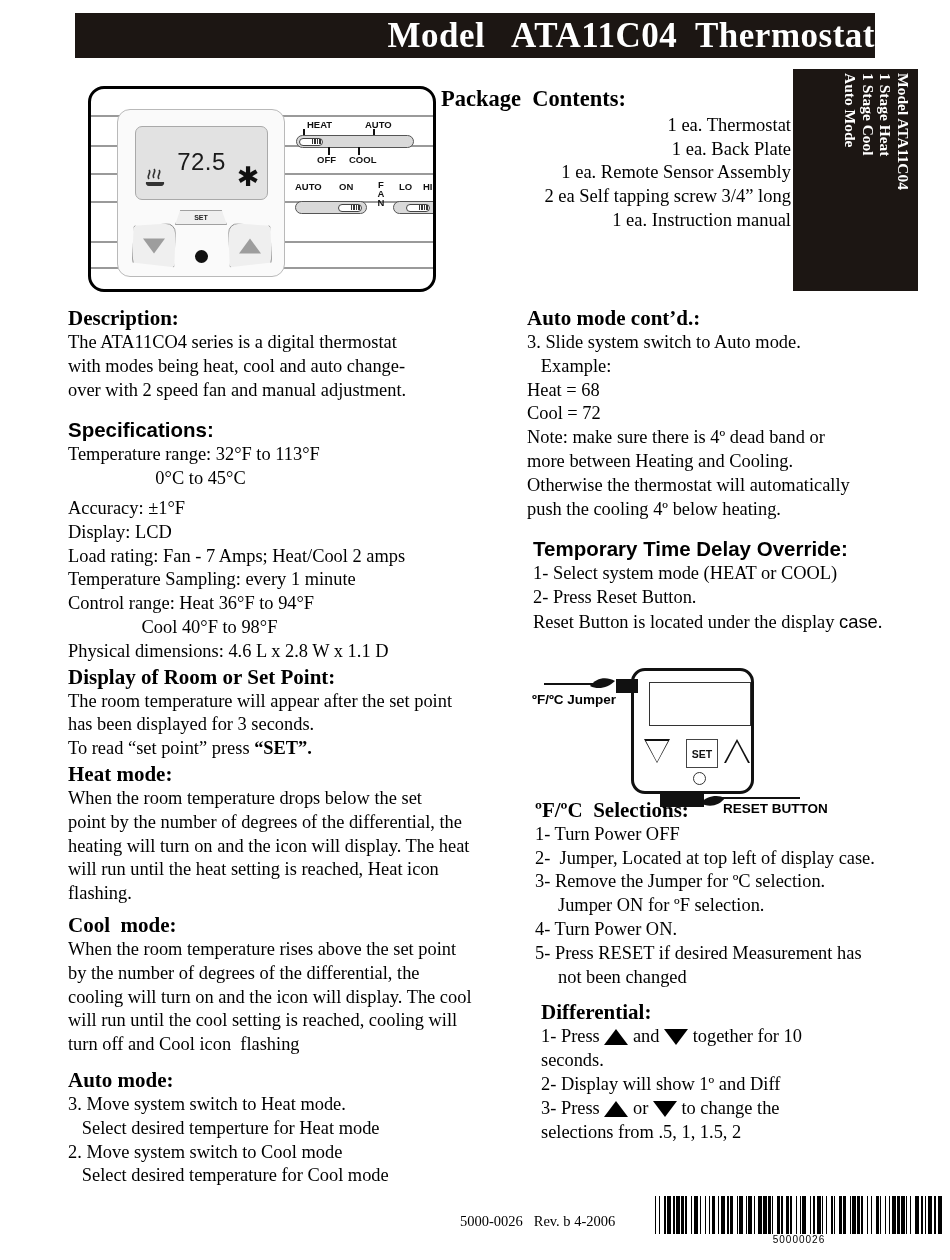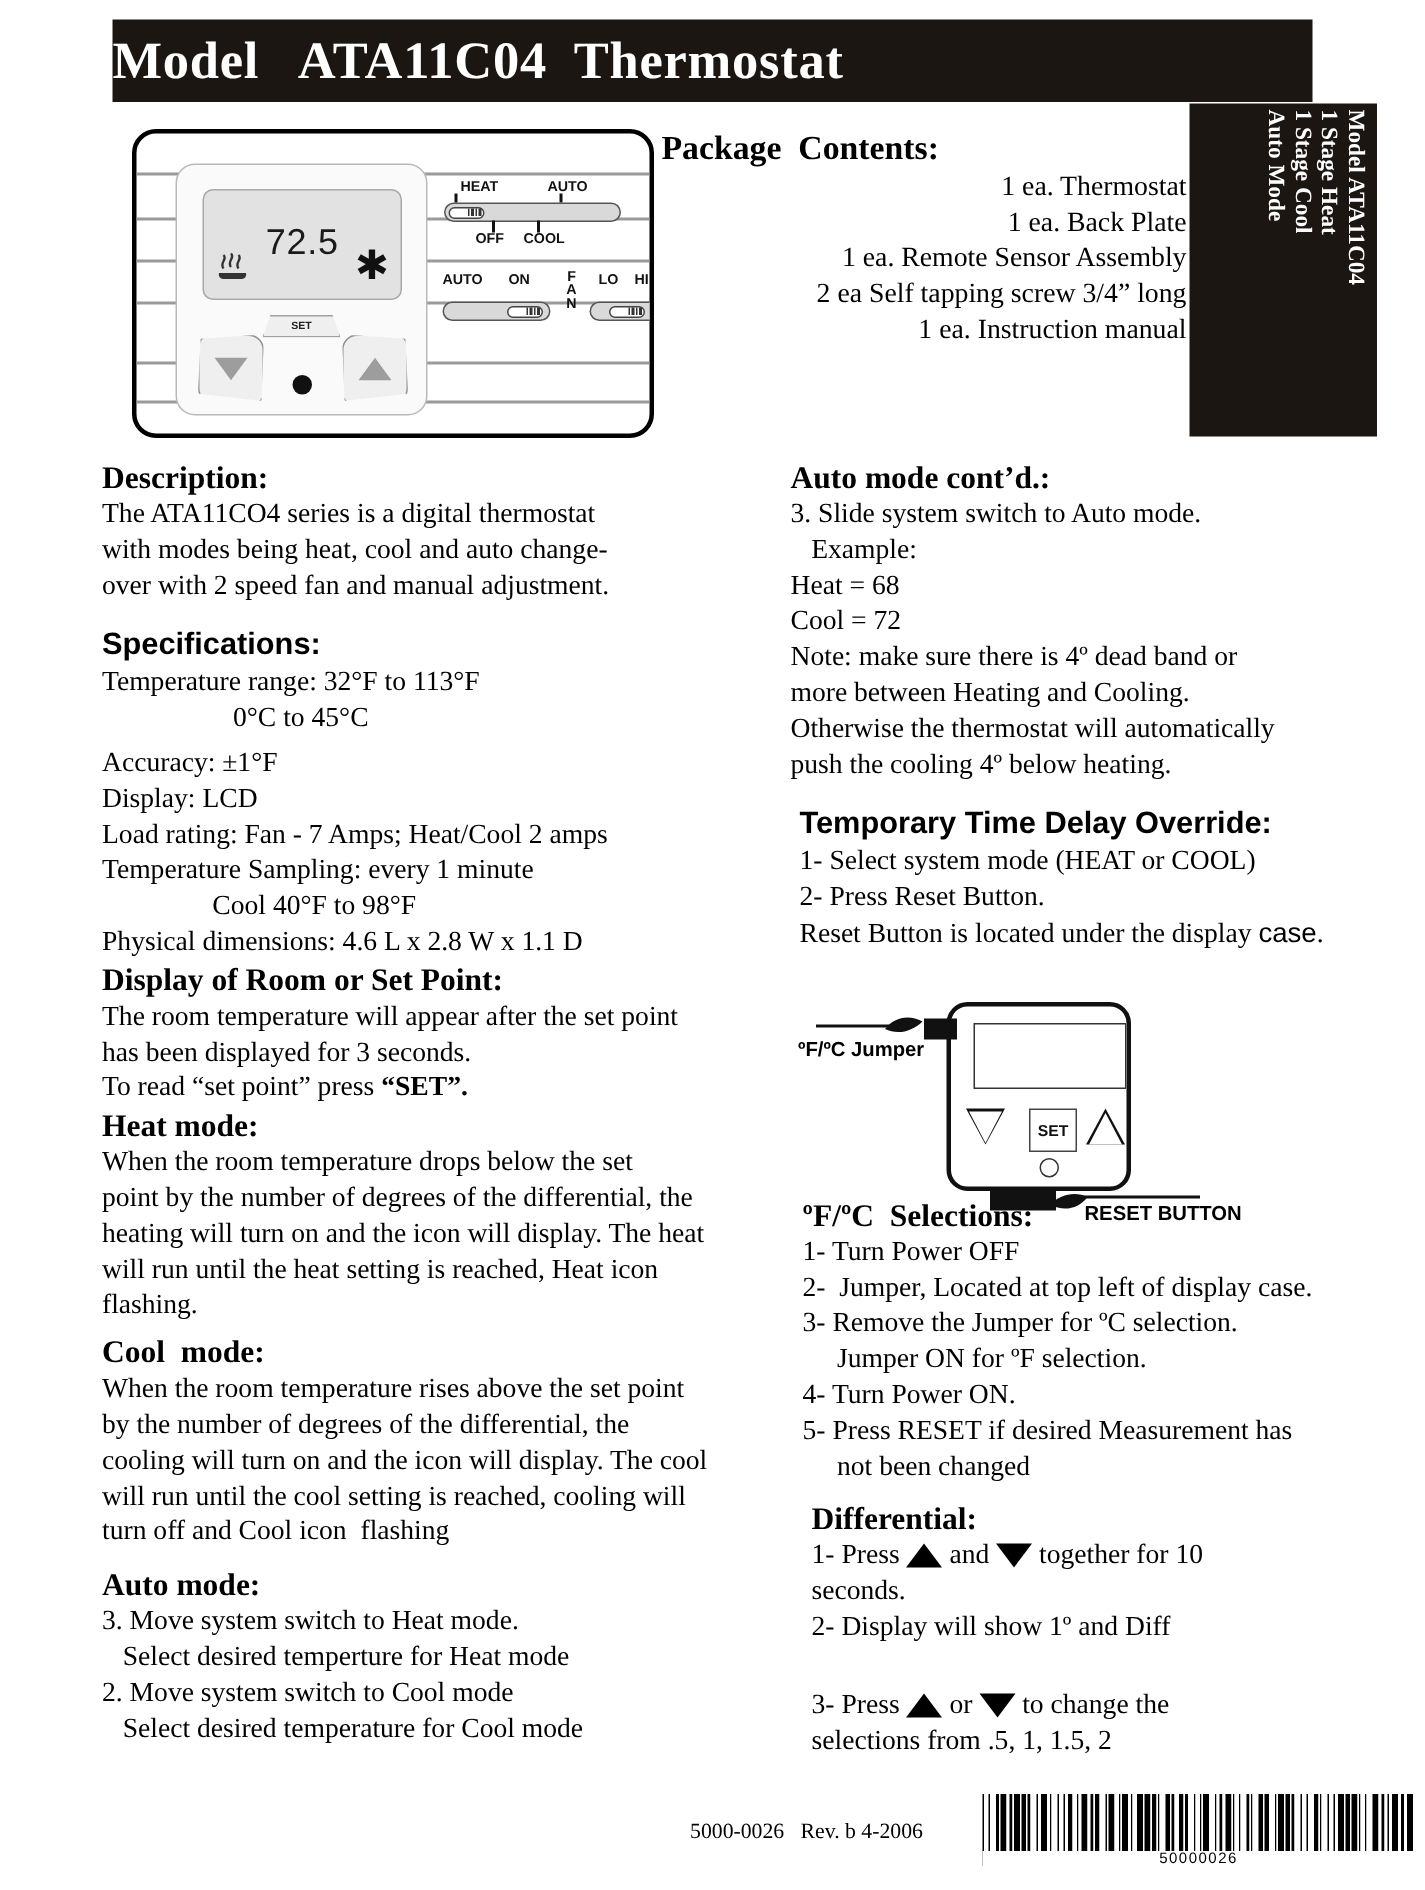--- a/index.html
+++ b/index.html
@@ -1,22 +1,22 @@
 <!DOCTYPE html>
 <html><head>
 <meta charset="utf-8">
 <style>
   html,body{margin:0;padding:0;background:#fff;}
   body{width:950px;height:1260px;position:relative;overflow:hidden;
        font-family:"Liberation Serif",serif;color:#000;}
   .page{position:absolute;inset:0;}
 
   
-  .titlebar{position:absolute;left:75px;top:13px;width:800px;height:55px;
-            background:#1c1613;display:flex;align-items:center;justify-content:flex-start;}
+  .titlebar{position:absolute;left:75px;top:13px;width:800px;height:45px;
+            background:#1c1613;display:flex;align-items:center;justify-content:flex-end;}
   .titlebar .t{color:#fff;font-family:"Liberation Serif",serif;font-weight:bold;
                font-size:35px;letter-spacing:.5px;white-space:pre;}
 
   
   .sidepanel{position:absolute;left:793px;top:69px;width:125px;height:222px;background:#1c1613;}
   .sidepanel .rot{position:absolute;left:0;top:0;width:222px;height:125px;
                   transform:rotate(90deg);transform-origin:0 0;translate:125px 0;
                   display:flex;flex-direction:column;justify-content:flex-start;
                   padding:6px 0 0 4px;box-sizing:border-box;}
   .sidepanel .rot span{color:#fff;font-family:"Liberation Serif",serif;font-weight:bold;
@@ -241,20 +241,21 @@
 
     <div class="sp14"></div>
     <h3 class="sans">Specifications:</h3>
     <p class="body">Temperature range: 32°F to 113°F</p>
     <p class="body">                   0°C to 45°C</p>
     <div class="sp6"></div>
     <p class="body">Accuracy: ±1°F</p>
     <p class="body">Display: LCD</p>
     <p class="body">Load rating: Fan - 7 Amps; Heat/Cool 2 amps</p>
     <p class="body">Temperature Sampling: every 1 minute</p>
+    <p class="body">Control range: Heat 36°F to 94°F</p>
     <p class="body">                Cool 40°F to 98°F</p>
     <p class="body">Physical dimensions: 4.6 L x 2.8 W x 1.1 D</p>
 
     <h3 class="serif">Display of Room or Set Point:</h3>
     <p class="body">The room temperature will appear after the set point
 has been displayed for 3 seconds.</p>
     <p class="body"><span>To read “set point” press </span><span class="bold">“SET”.</span></p>
 
     <h3 class="serif">Heat mode:</h3>
     <p class="body">When the room temperature drops below the set
@@ -306,21 +307,21 @@
      Jumper ON for ºF selection.
 4- Turn Power ON.
 5- Press RESET if desired Measurement has
      not been changed</p>
 
     <div class="sp10"></div>
     <h3 class="serif" style="padding-left:14px;">Differential:</h3>
     <p class="body" style="padding-left:14px;"><span>1- Press </span><span class="arrow-gl up"></span><span> and </span><span class="arrow-gl down"></span><span> together for 10</span></p>
     <p class="body" style="padding-left:14px;">seconds.</p>
     <p class="body" style="padding-left:14px;">2- Display will show 1º and Diff</p>
-    <p class="body" style="padding-left:14px;margin-top:28px;"><span>3- Press </span><span class="arrow-gl up"></span><span> or </span><span class="arrow-gl down"></span><span> to change the</span></p>
+    <p class="body" style="padding-left:14px;"><span>3- Press </span><span class="arrow-gl up"></span><span> or </span><span class="arrow-gl down"></span><span> to change the</span></p>
     <p class="body" style="padding-left:14px;">selections from .5, 1, 1.5, 2</p>
   </div>
 
   <div class="diag2">
     <div class="d2-case"></div>
     <div class="d2-screen"></div>
 
     <div class="d2-tri" style="left:117px;top:79px;border-top:24px solid #111;"></div>
     <div class="d2-tri" style="left:197px;top:79px;border-bottom:24px solid #111;"></div>
     <div class="d2-tri" style="left:119px;top:81px;border-top:21px solid #fff;border-left:11px solid transparent;border-right:11px solid transparent;"></div>

